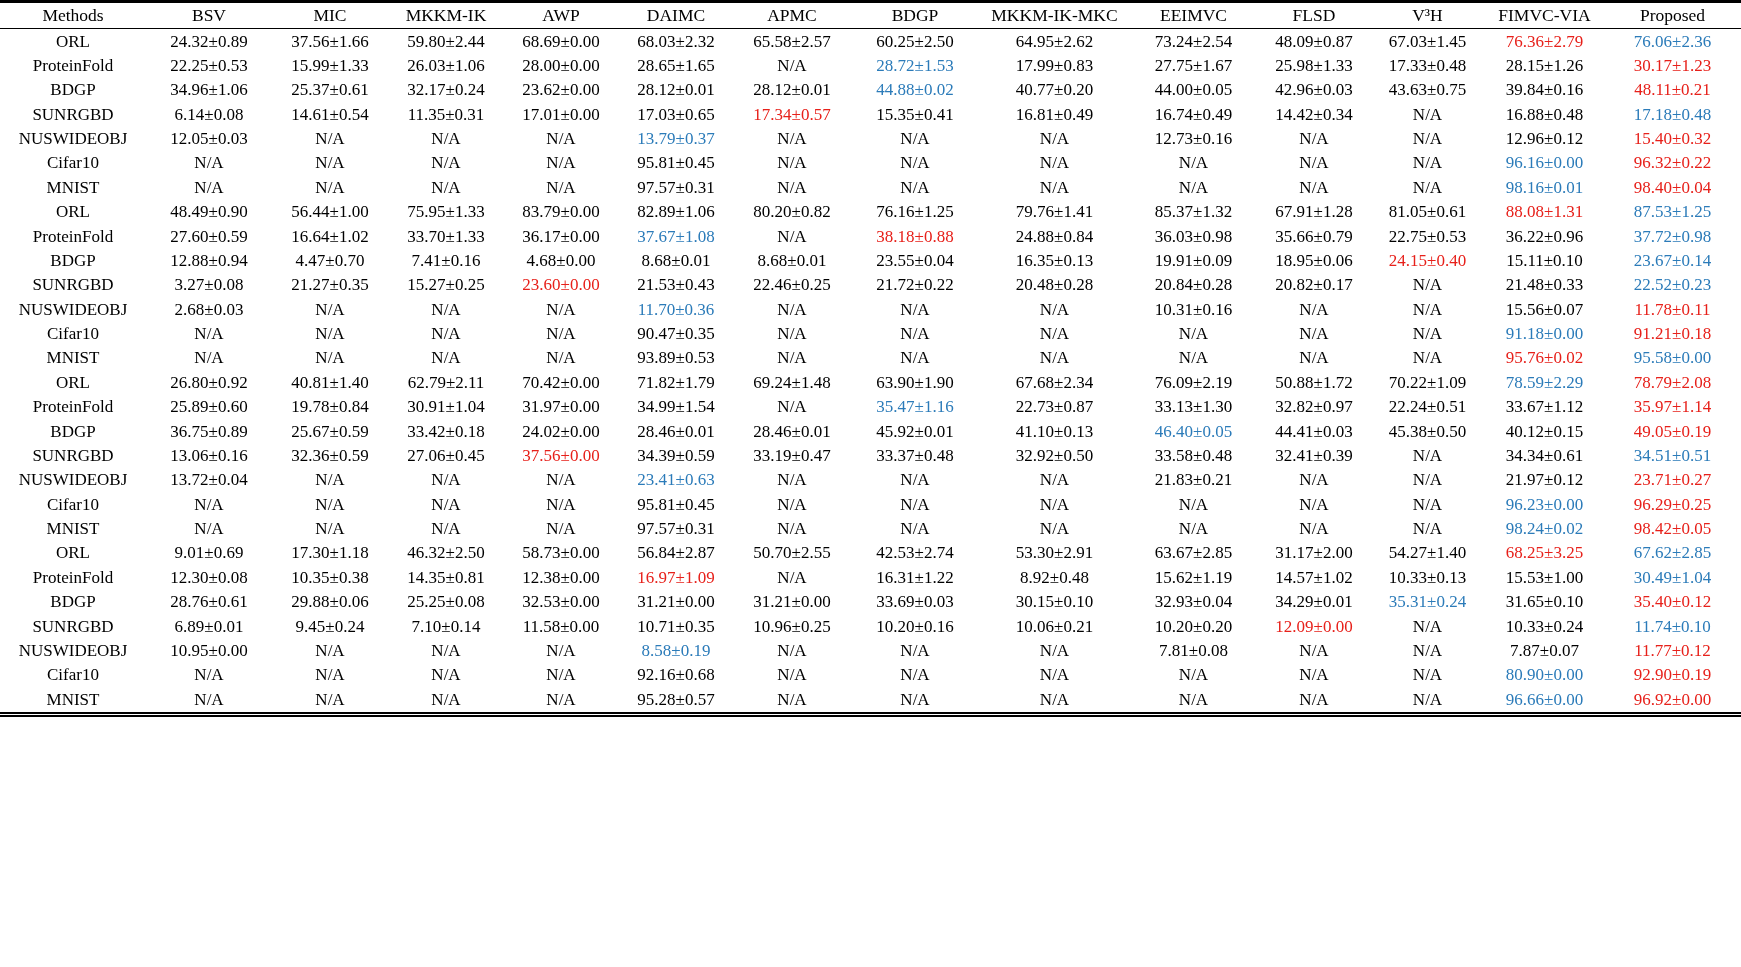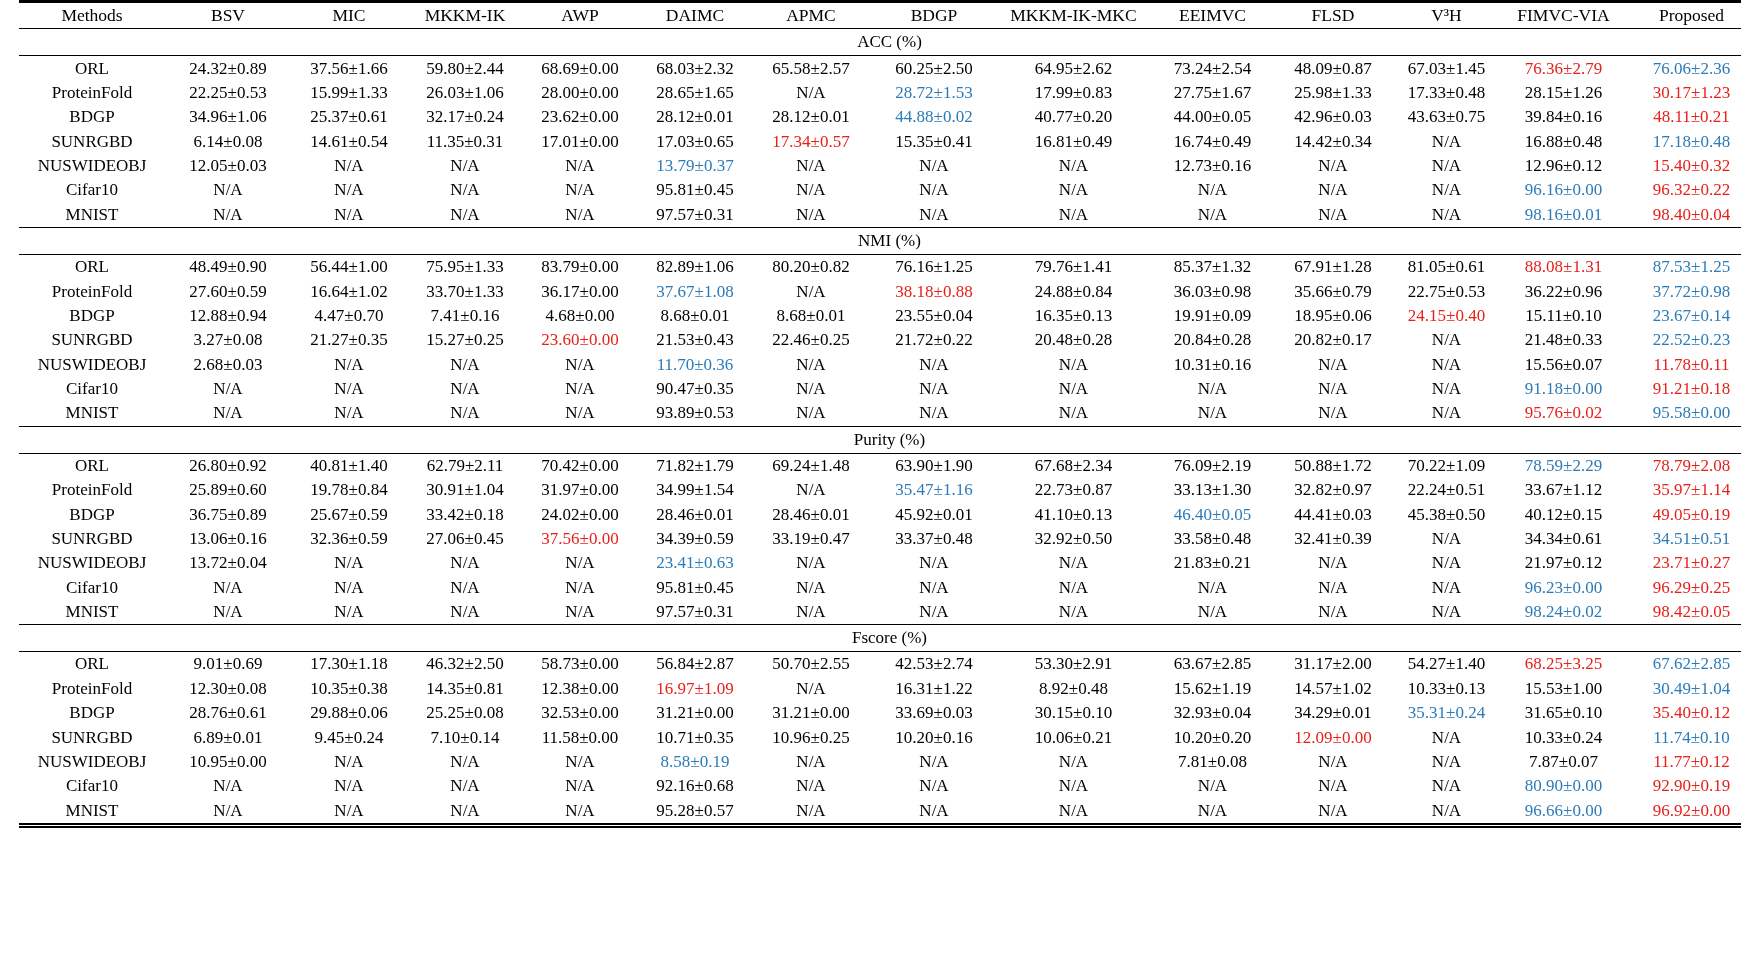--- a/index.html
+++ b/index.html
@@ -7,21 +7,20 @@
     padding: 0;
     background: #ffffff;
     font-family: "Liberation Serif", "DejaVu Serif", serif;
     color: #000000;
   }
   #page {
     width: 1741px;
     height: 967px;
     background: #ffffff;
     box-sizing: border-box;
-    padding-left: 19px;
   }
   table.results {
     width: 1741px;
     border-collapse: collapse;
     table-layout: fixed;
     border-top: 3px solid #000;
     border-bottom: 5px double #000;
     font-size: 17px;
   }
   table.results th, table.results td {
@@ -80,23 +79,20 @@
           <th>BDGP</th>
           <th>MKKM-IK-MKC</th>
           <th>EEIMVC</th>
           <th>FLSD</th>
           <th>V³H</th>
           <th>FIMVC-VIA</th>
           <th>Proposed</th>
         </tr>
     </thead>
     <tbody>
-        <tr class="section-row">
-          <td colspan="14">ACC (%)</td>
-        </tr>
         <tr>
           <td>ORL</td>
           <td>24.32±0.89</td>
           <td>37.56±1.66</td>
           <td>59.80±2.44</td>
           <td>68.69±0.00</td>
           <td>68.03±2.32</td>
           <td>65.58±2.57</td>
           <td>60.25±2.50</td>
           <td>64.95±2.62</td>
@@ -195,23 +191,20 @@
           <td>97.57±0.31</td>
           <td>N/A</td>
           <td>N/A</td>
           <td>N/A</td>
           <td>N/A</td>
           <td>N/A</td>
           <td>N/A</td>
           <td class="second">98.16±0.01</td>
           <td class="best">98.40±0.04</td>
         </tr>
-        <tr class="section-row">
-          <td colspan="14">NMI (%)</td>
-        </tr>
         <tr>
           <td>ORL</td>
           <td>48.49±0.90</td>
           <td>56.44±1.00</td>
           <td>75.95±1.33</td>
           <td>83.79±0.00</td>
           <td>82.89±1.06</td>
           <td>80.20±0.82</td>
           <td>76.16±1.25</td>
           <td>79.76±1.41</td>
@@ -310,23 +303,20 @@
           <td>93.89±0.53</td>
           <td>N/A</td>
           <td>N/A</td>
           <td>N/A</td>
           <td>N/A</td>
           <td>N/A</td>
           <td>N/A</td>
           <td class="best">95.76±0.02</td>
           <td class="second">95.58±0.00</td>
         </tr>
-        <tr class="section-row">
-          <td colspan="14">Purity (%)</td>
-        </tr>
         <tr>
           <td>ORL</td>
           <td>26.80±0.92</td>
           <td>40.81±1.40</td>
           <td>62.79±2.11</td>
           <td>70.42±0.00</td>
           <td>71.82±1.79</td>
           <td>69.24±1.48</td>
           <td>63.90±1.90</td>
           <td>67.68±2.34</td>
@@ -425,23 +415,20 @@
           <td>97.57±0.31</td>
           <td>N/A</td>
           <td>N/A</td>
           <td>N/A</td>
           <td>N/A</td>
           <td>N/A</td>
           <td>N/A</td>
           <td class="second">98.24±0.02</td>
           <td class="best">98.42±0.05</td>
         </tr>
-        <tr class="section-row">
-          <td colspan="14">Fscore (%)</td>
-        </tr>
         <tr>
           <td>ORL</td>
           <td>9.01±0.69</td>
           <td>17.30±1.18</td>
           <td>46.32±2.50</td>
           <td>58.73±0.00</td>
           <td>56.84±2.87</td>
           <td>50.70±2.55</td>
           <td>42.53±2.74</td>
           <td>53.30±2.91</td>

